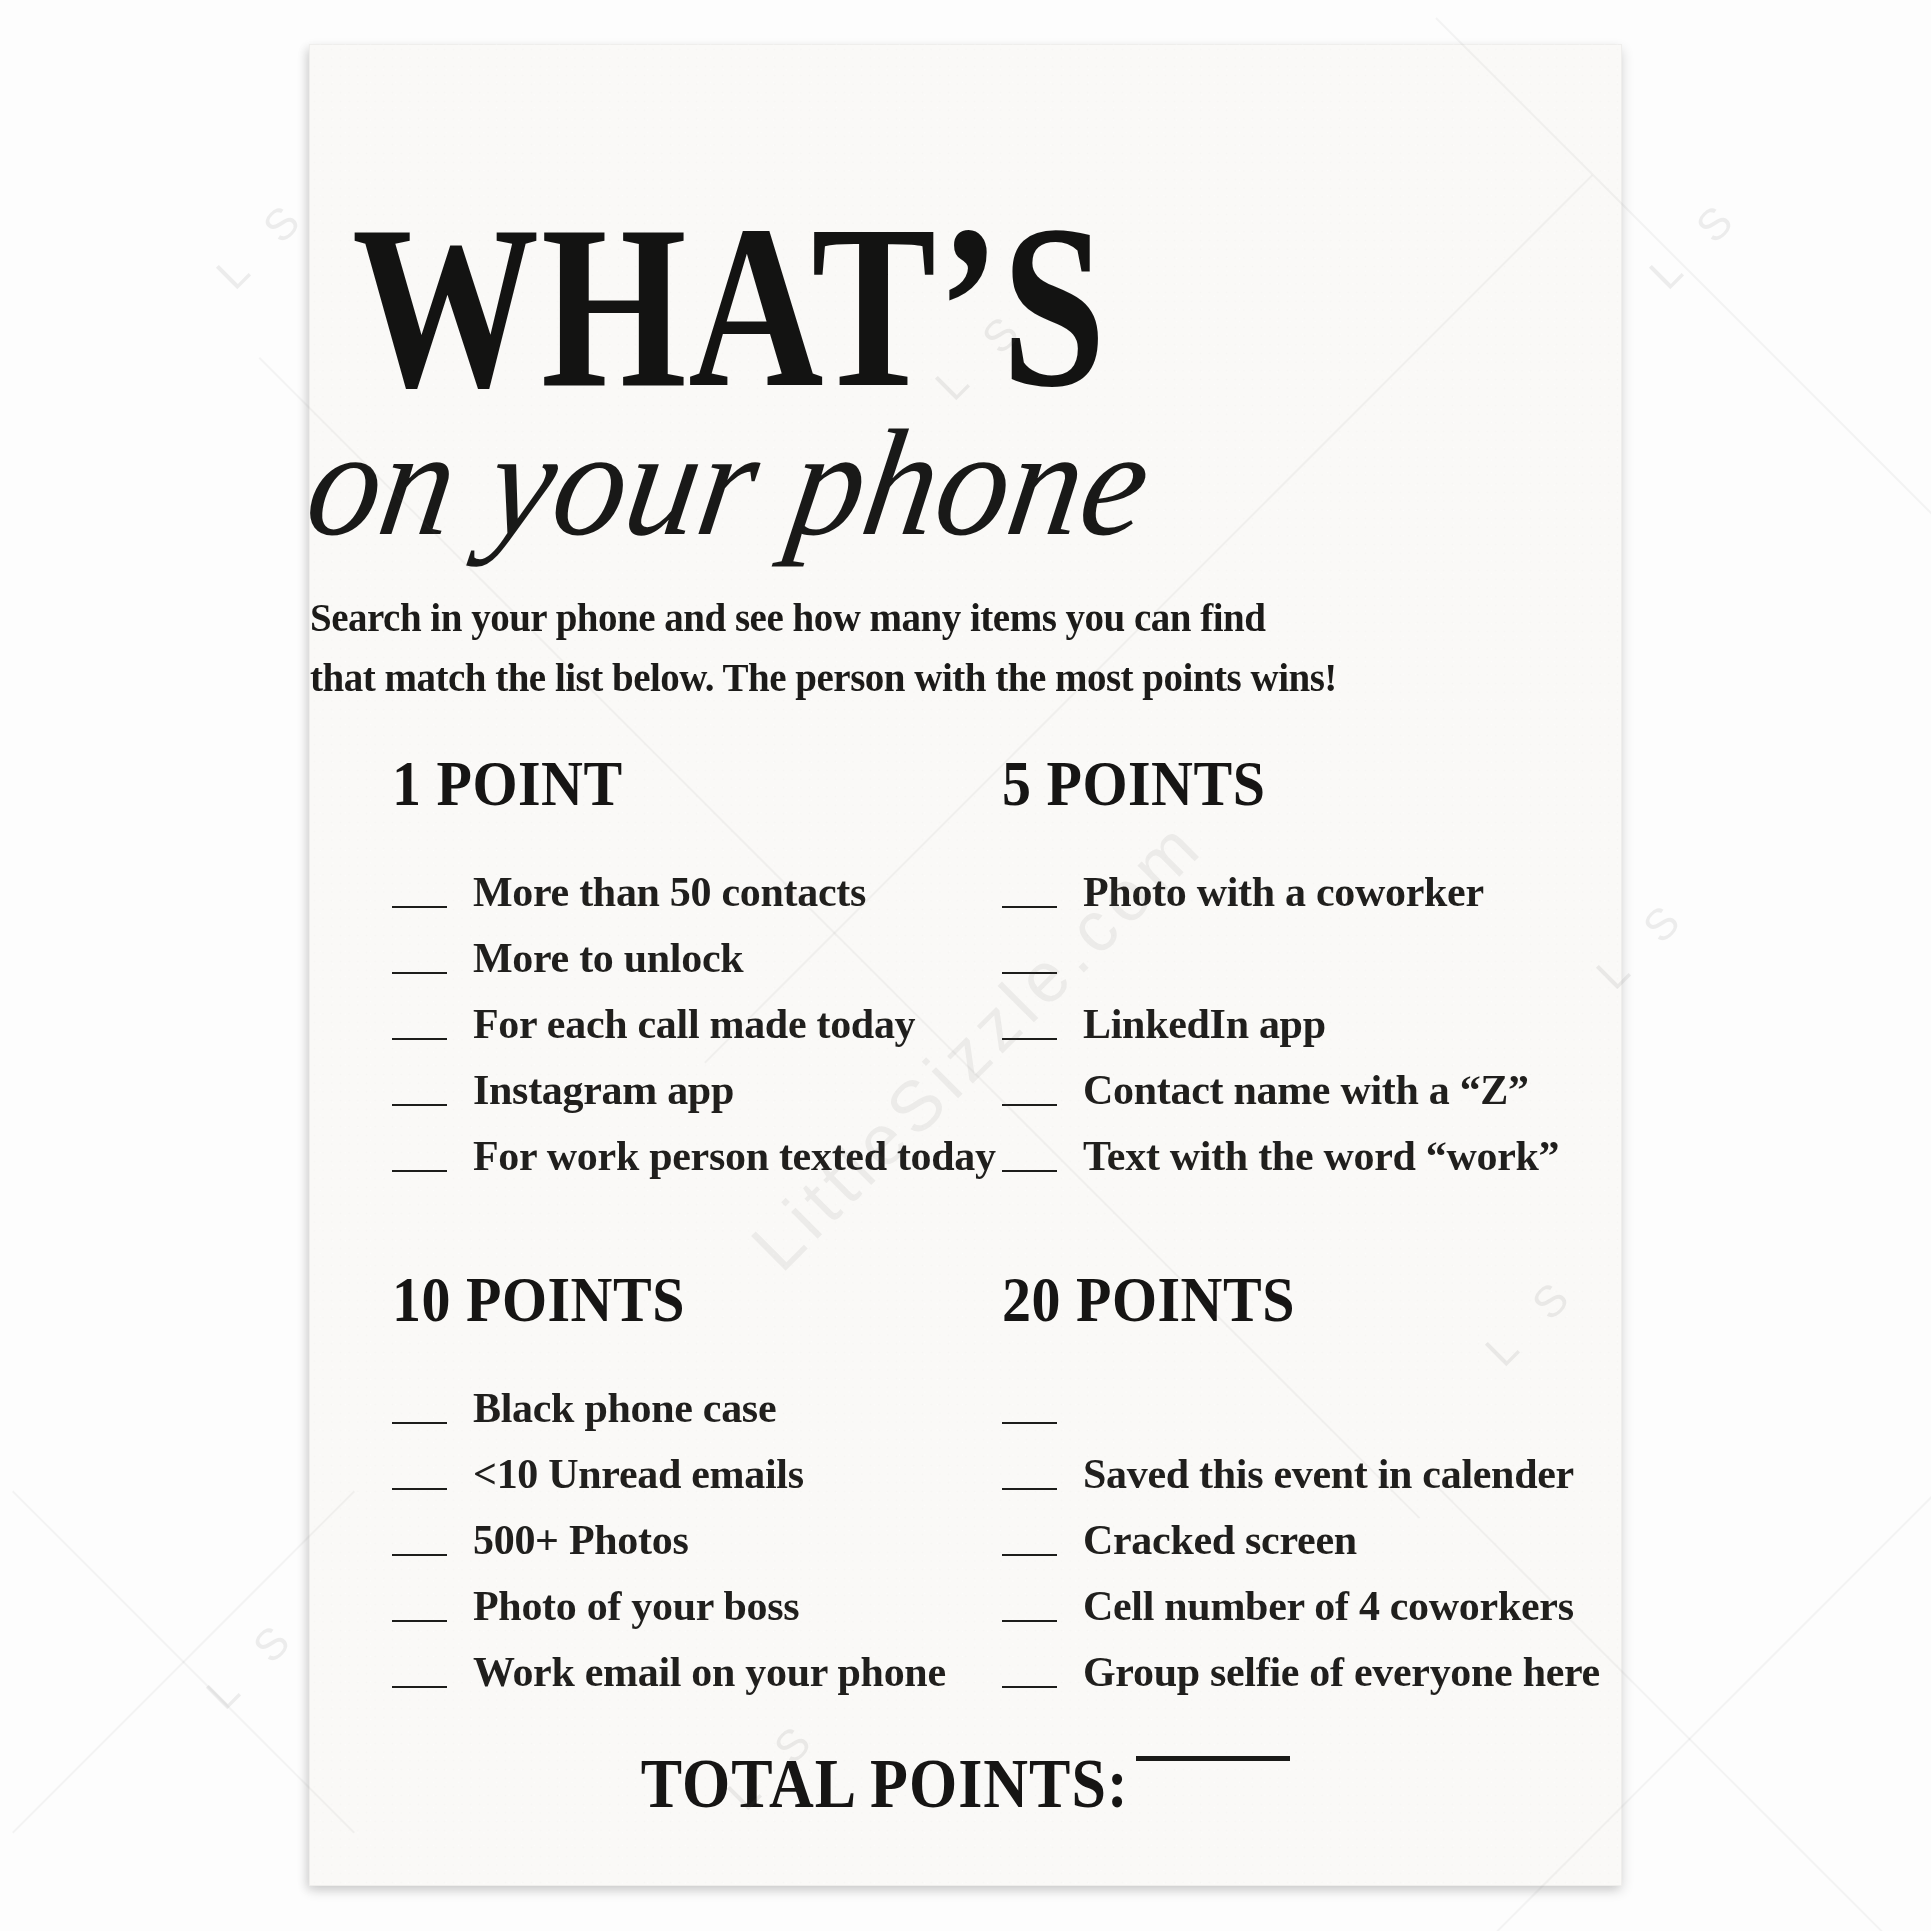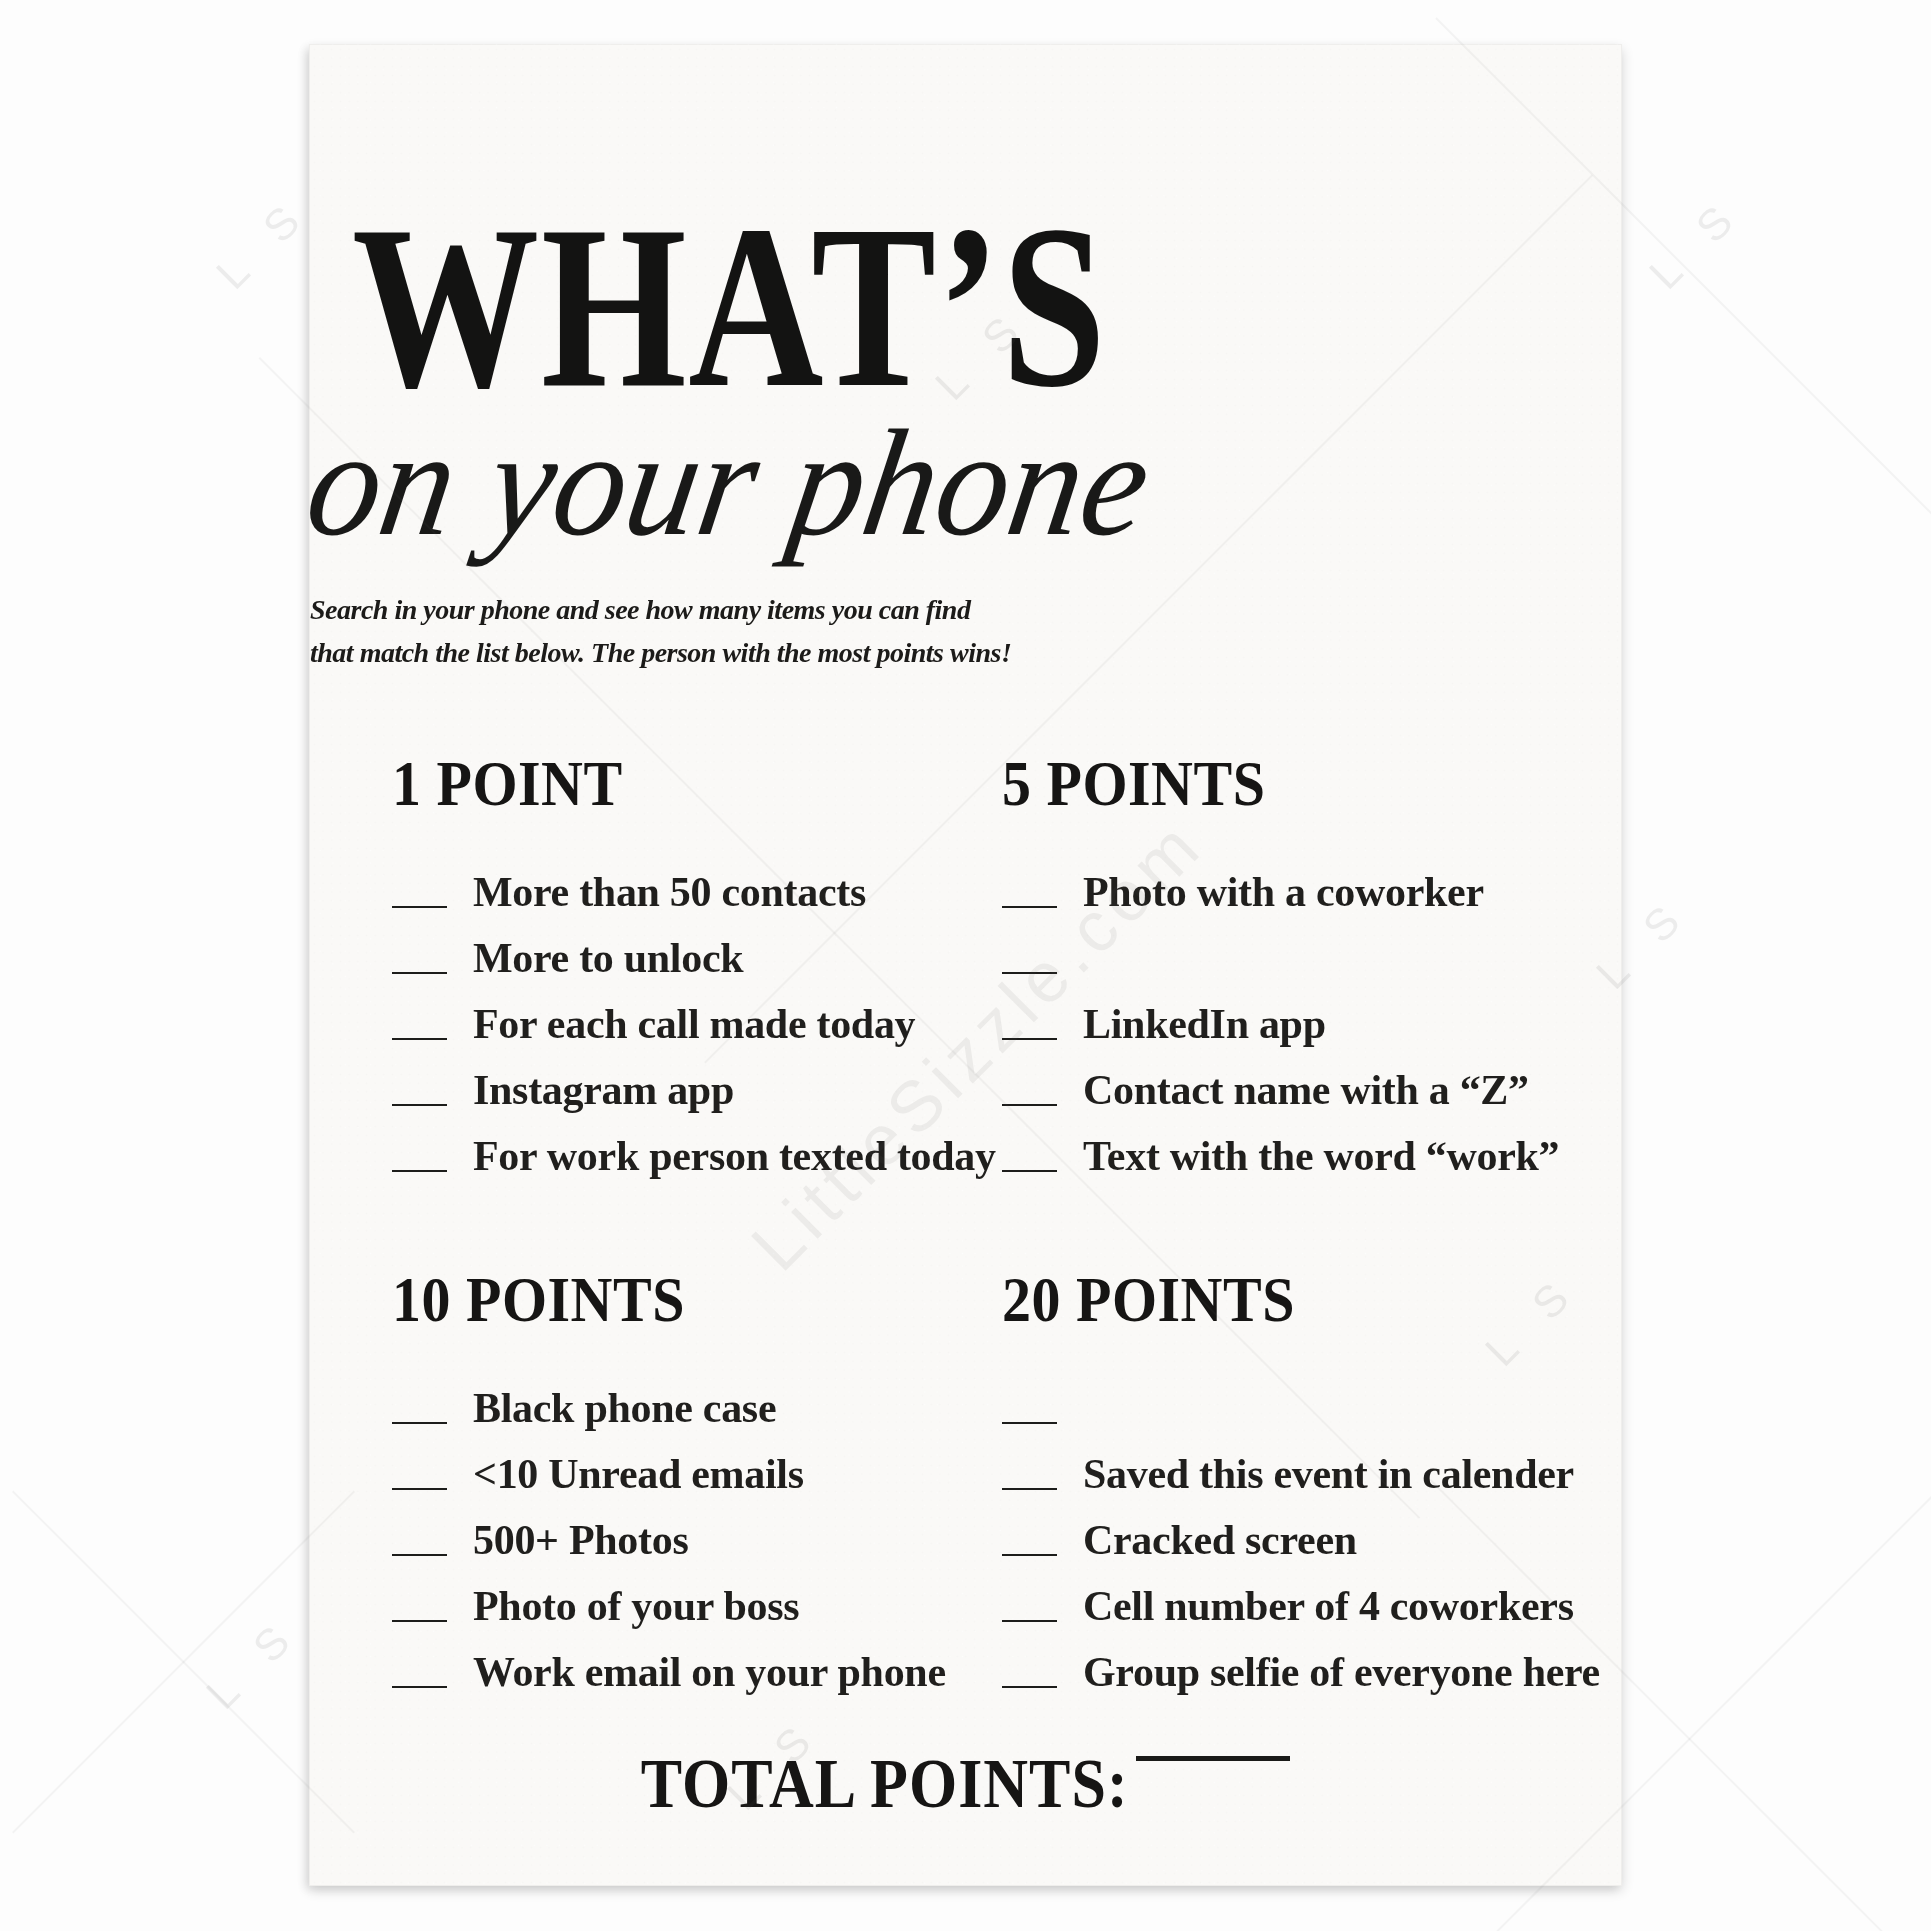--- a/index.html
+++ b/index.html
@@ -53,22 +53,22 @@
   .title-main .stretch{display:inline-block;transform:scale(0.9,1.12);transform-origin:center top;}
   .title-script{
     margin-top:1.9px;
     font-size:145px;line-height:1.15;
     font-style:italic;font-weight:400;
     color:#191918;white-space:nowrap;
   }
   .title-script .slant{display:inline-block;transform:skewX(-9deg) scaleY(1.05);}
   .subtitle{
     margin-top:21px;
-    font-size:28px;line-height:1.55;font-weight:700;
-    letter-spacing:-0.5px;color:#1c1b19;font-style:italic;
+    font-size:39px;line-height:1.55;font-weight:700;
+    letter-spacing:-0.5px;color:#1c1b19;
   }
   .subtitle div{white-space:nowrap;}
   
   .sections{
     position:absolute;
     left:82px;right:29px;top:710px;
     display:grid;
     grid-template-columns:610px 1fr;
     row-gap:87px;
   }

